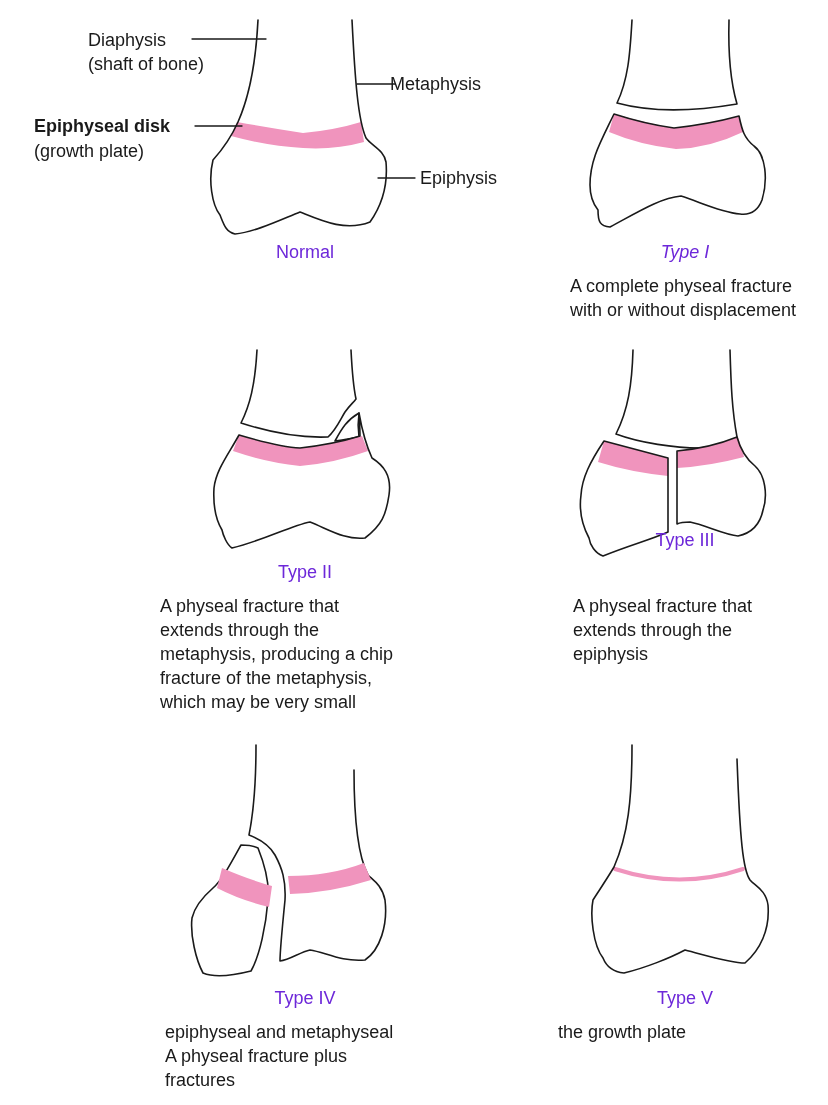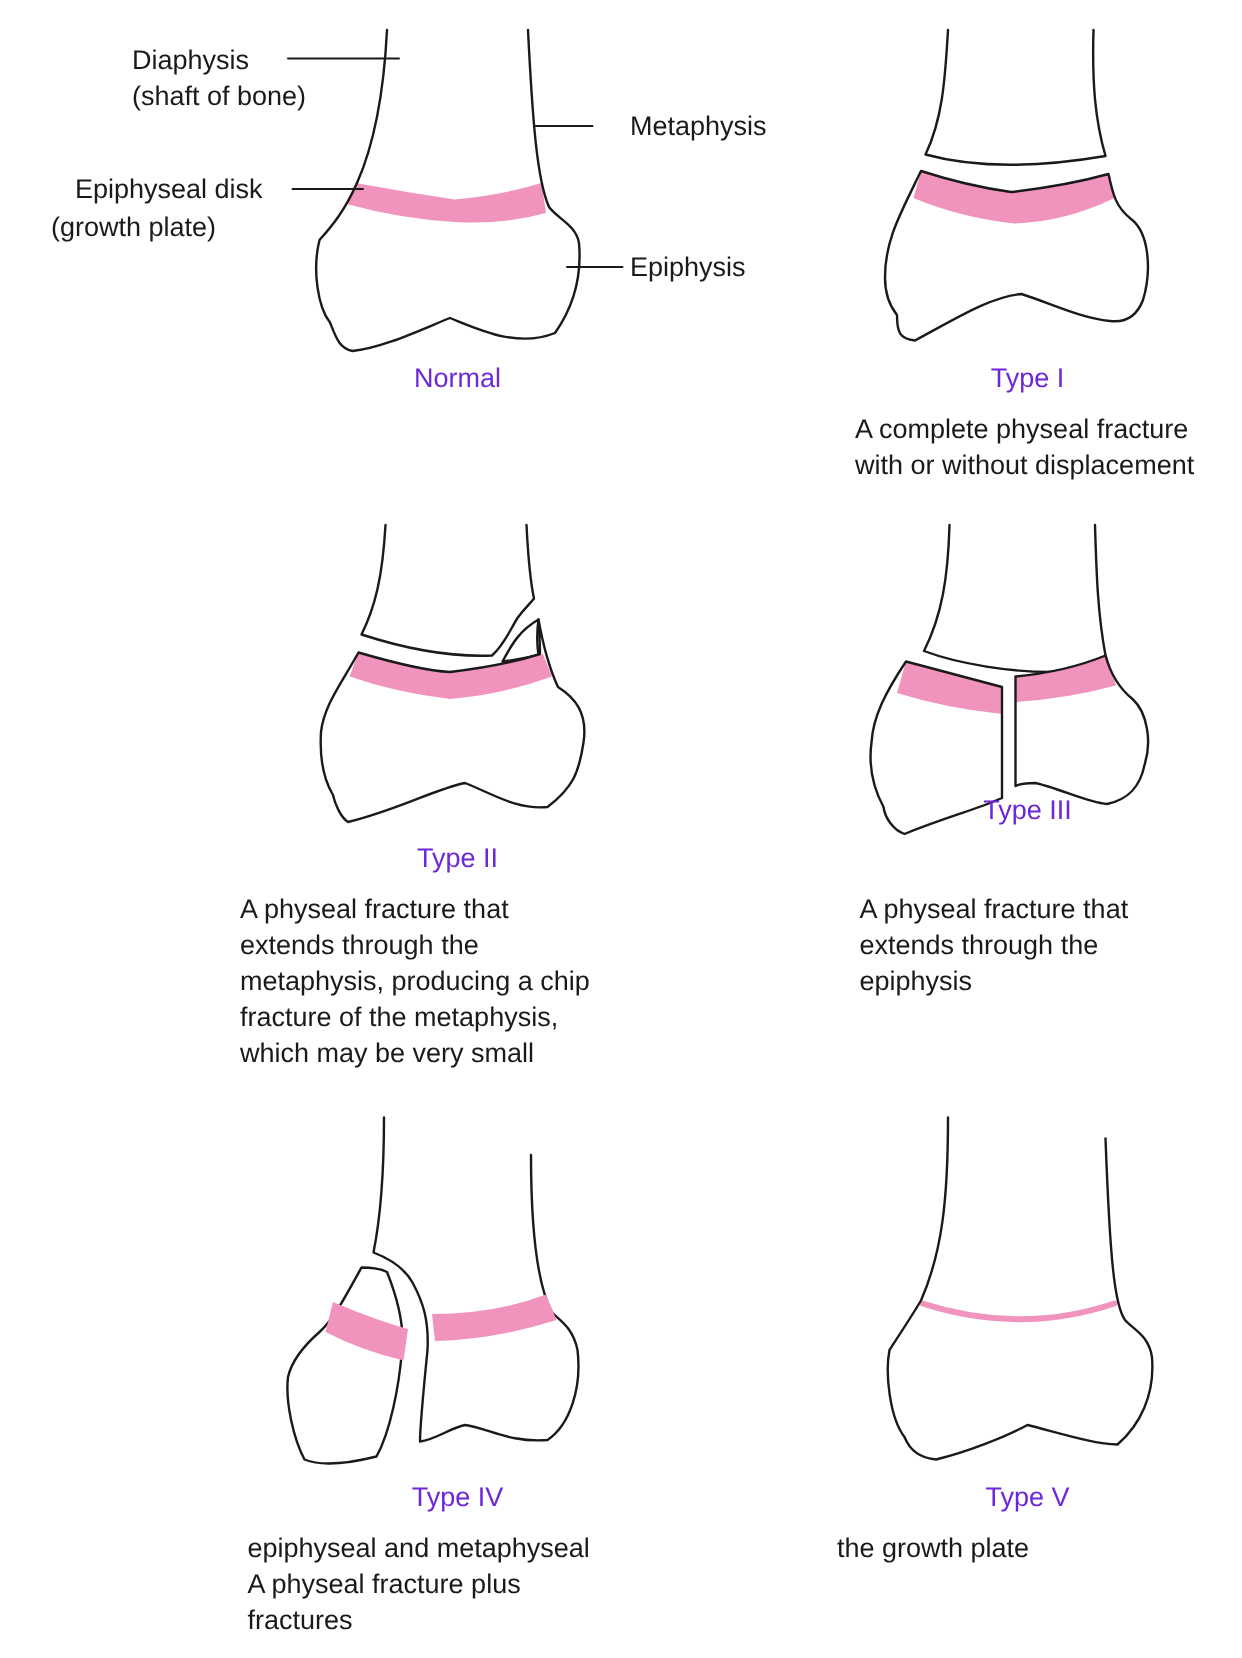--- a/index.html
+++ b/index.html
@@ -107,35 +107,35 @@
     </g>
   </g>
 </svg>
 
 <div class="lbl" style="left:88px; top:28px;">
   <div>Diaphysis</div>
 </div>
 <div class="lbl" style="left:88px; top:52px;">
   <div>(shaft of bone)</div>
 </div>
-<div class="lbl" style="left:420px; top:72px;">
+<div class="lbl" style="left:390px; top:72px;">
   <span>Metaphysis</span>
 </div>
-<div class="lbl" style="left:50px; top:114px;">
+<div class="lbl" style="left:34px; top:114px;font-weight:bold;">
   <div>Epiphyseal disk</div>
 </div>
 <div class="lbl" style="left:34px; top:139px;">
   <div>(growth plate)</div>
 </div>
 <div class="lbl" style="left:420px; top:166px;">
   <span>Epiphysis</span>
 </div>
 
 <div class="caption" style="left:240px; width:130px; top:240px;">Normal</div>
-<div class="caption" style="left:620px; width:130px; top:240px;">Type I</div>
+<div class="caption" style="left:620px; width:130px; top:240px;font-style:italic;">Type I</div>
 <div class="caption" style="left:240px; width:130px; top:560px;">Type II</div>
 <div class="caption" style="left:620px; width:130px; top:528px;">Type III</div>
 <div class="caption" style="left:240px; width:130px; top:986px;text-align:center;">Type IV</div>
 <div class="caption" style="left:620px; width:130px; top:986px;">Type V</div>
 
 <div class="desc" style="left:546px; top:274px;margin-left:24px;">
   <span>A complete physeal fracture</span>
   <span>with or without displacement</span>
 </div>
 <div class="desc" style="left:160px; top:594px;">

